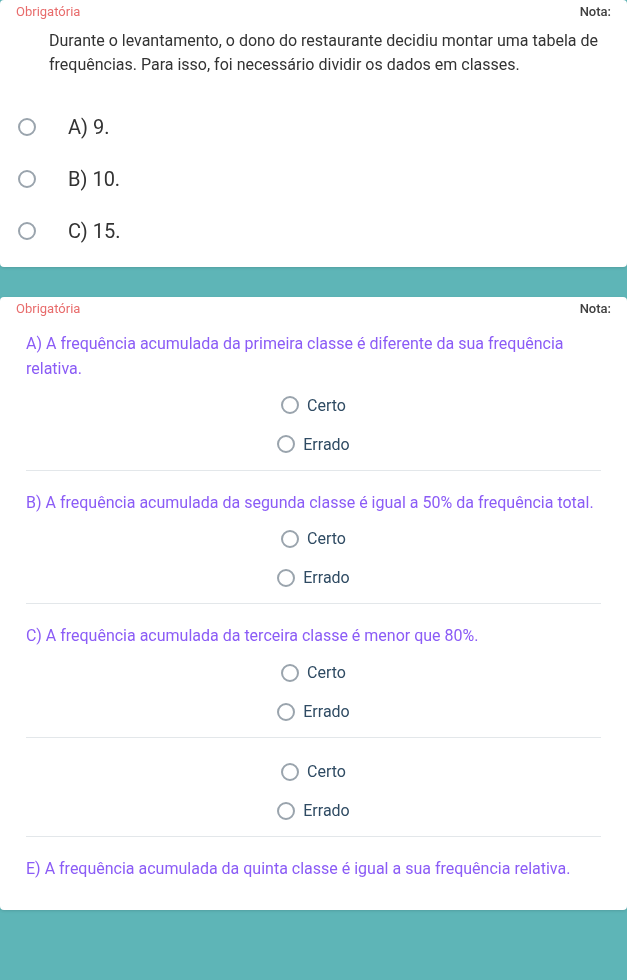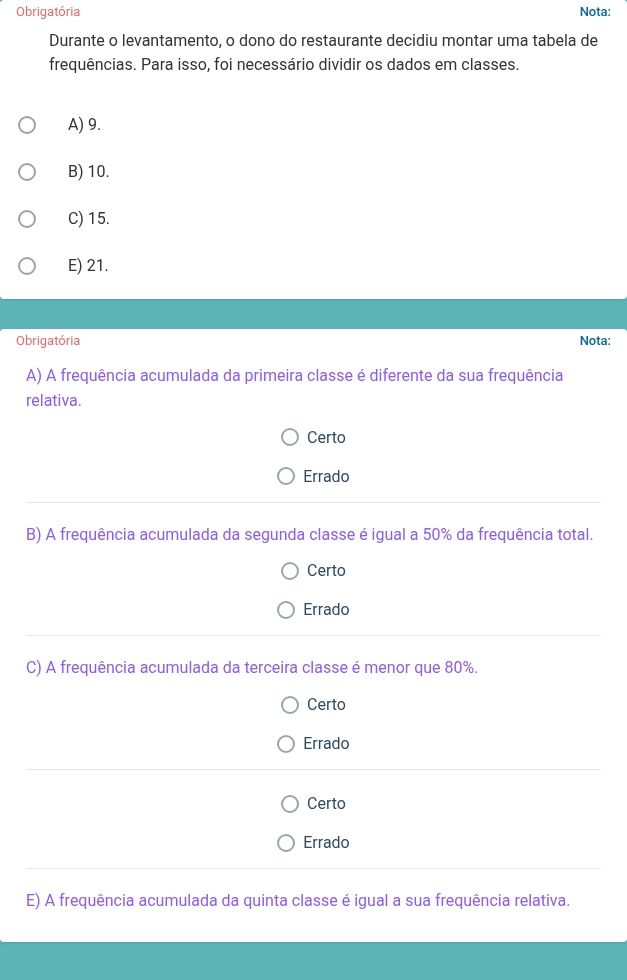--- a/index.html
+++ b/index.html
@@ -23,21 +23,21 @@
       align-items: center;
       padding: 4px 16px 0 16px;
       gap: 48px;
     }
     .obrig-label {
       color: #e86c6c;
       font-size: 13px;
       font-weight: 400;
     }
     .nota-label {
-      color: #0369a1;
+      color: #404040;
       font-size: 13px;
       font-weight: 500;
     }
     .question-body {
       padding: 10px 26px 2px 26px;
     }
     .question-text {
       color: #333;
       line-height: 1.5;
       font-size: 16px;
@@ -55,21 +55,21 @@
       width: 18px;
       height: 18px;
       border: 2px solid #9aa4ad;
       border-radius: 50%;
       flex-shrink: 0;
       margin-right: 32px;
       cursor: pointer;
     }
     .option-label {
       color: #333;
-      font-size: 16px;
+      font-size: 20px;
     }
     .tf-section {
       padding: 10px 26px 14px 26px;
     }
     .tf-item {
       padding: 6px 0 4px 0;
     }
     .tf-text {
       color: #8b5cf6;
       line-height: 1.55;
@@ -124,24 +124,20 @@
       <span class="option-label">A) 9.</span>
     </div>
     <div class="option-row">
       <span class="radio"></span>
       <span class="option-label">B) 10.</span>
     </div>
     <div class="option-row">
       <span class="radio"></span>
       <span class="option-label">C) 15.</span>
     </div>
-    <div class="option-row">
-      <span class="radio"></span>
-      <span class="option-label">E) 21.</span>
-    </div>
   </div>
 </div>
 
 <div class="spacer"></div>
 
 <div class="card">
   <div class="card-header">
     <span class="obrig-label">Obrigatória</span>
     <span class="nota-label">Nota:</span>
   </div>

